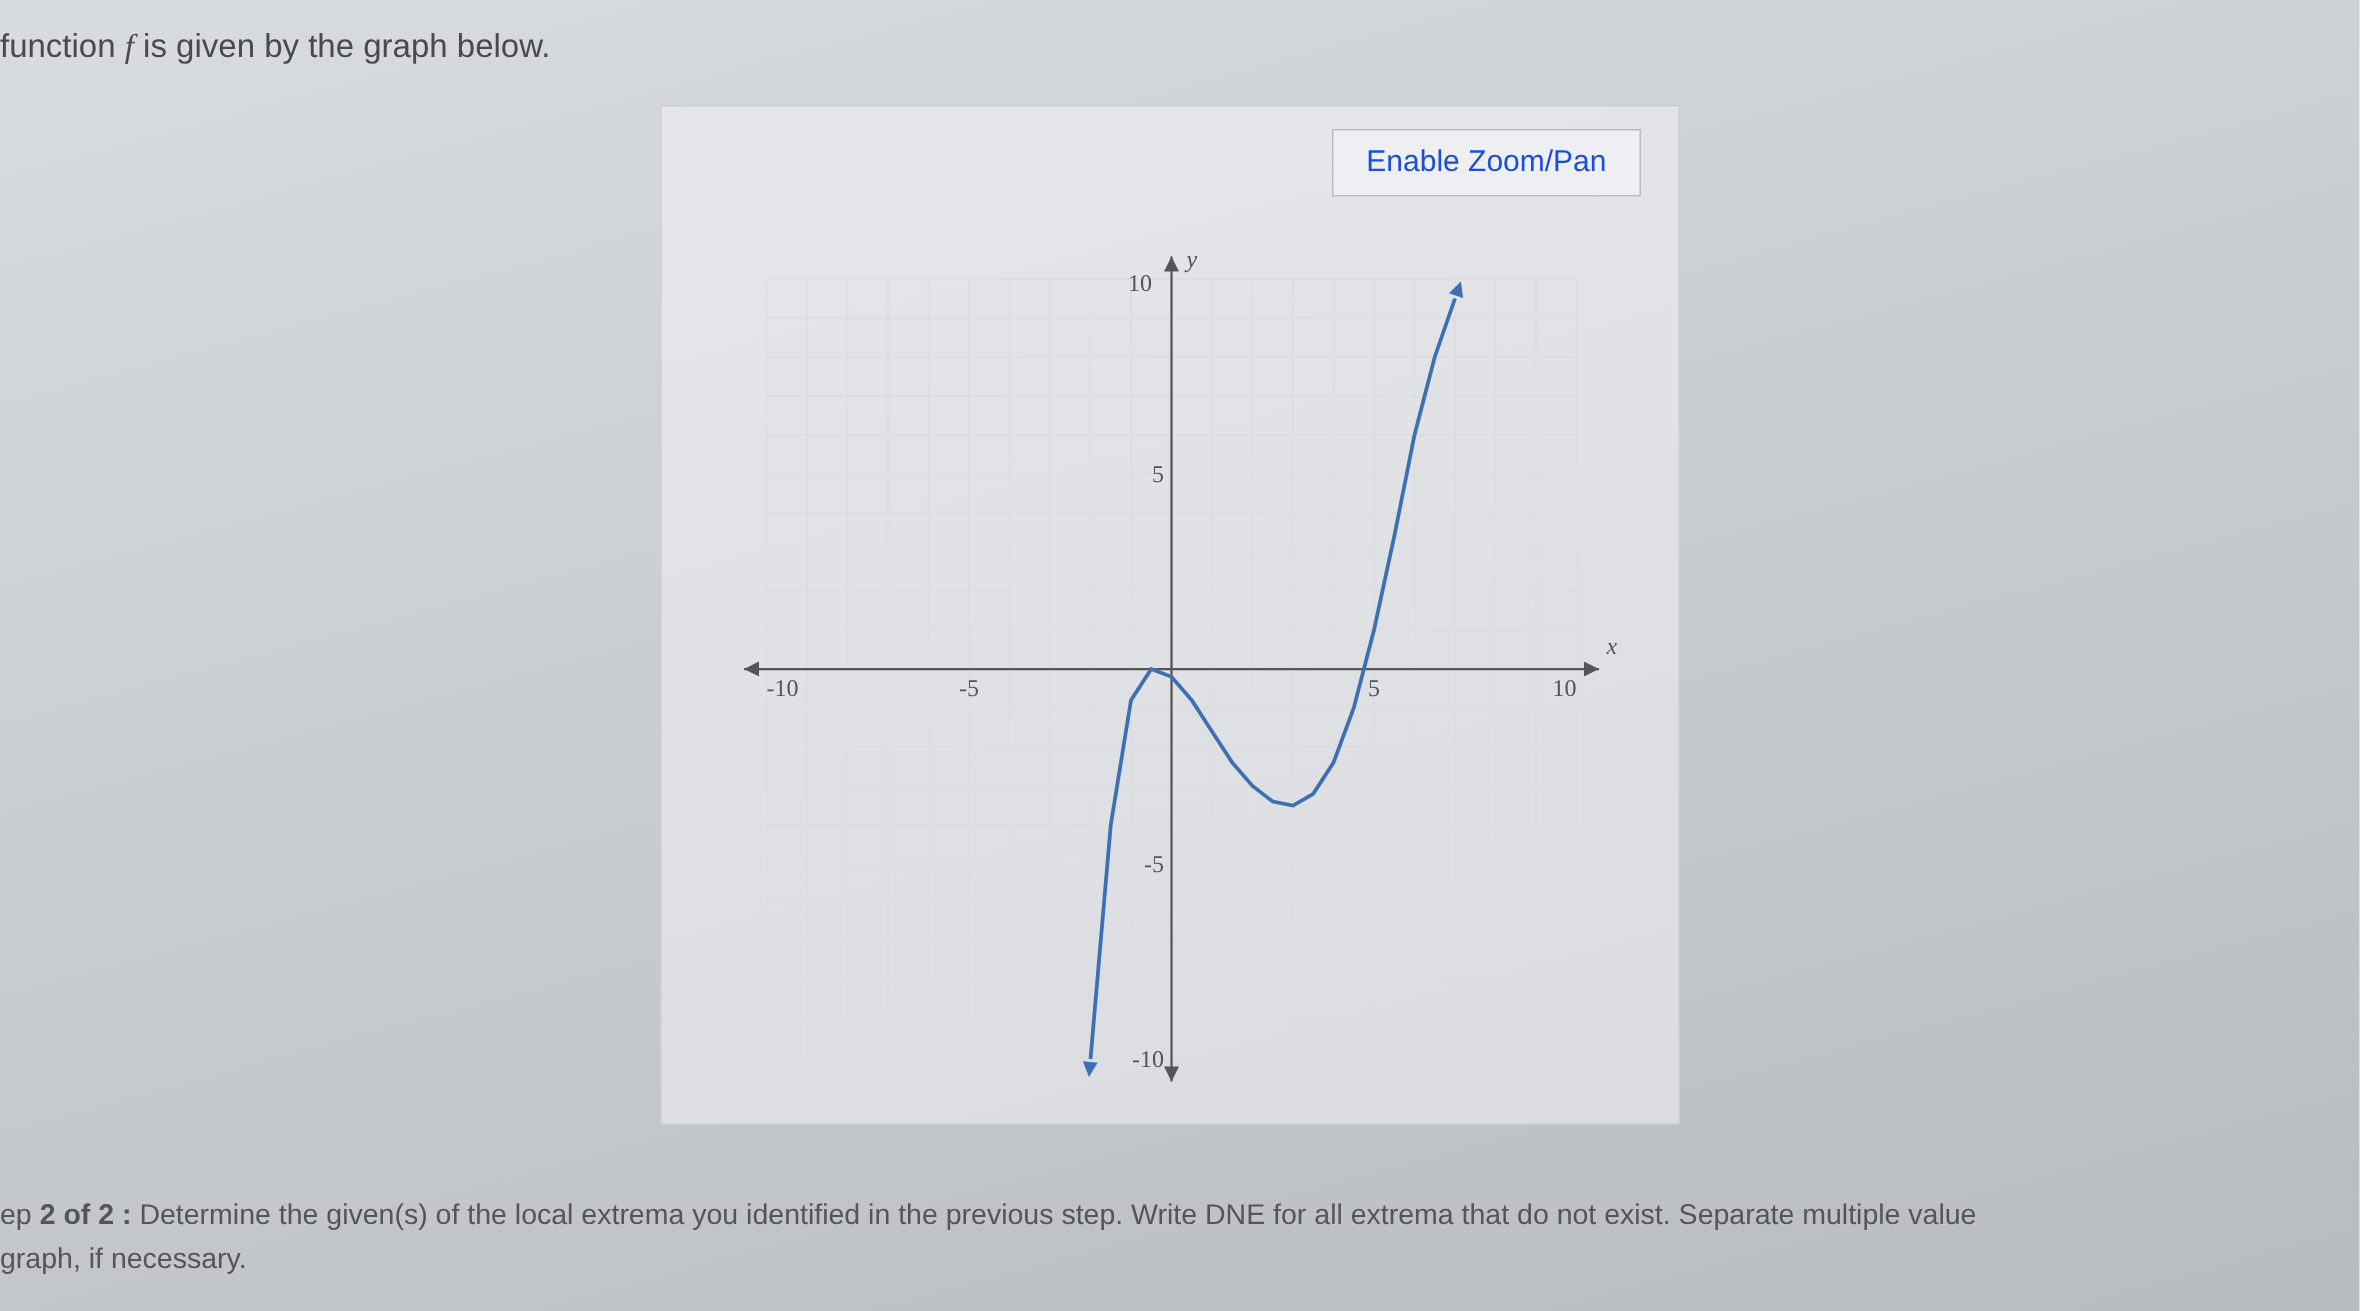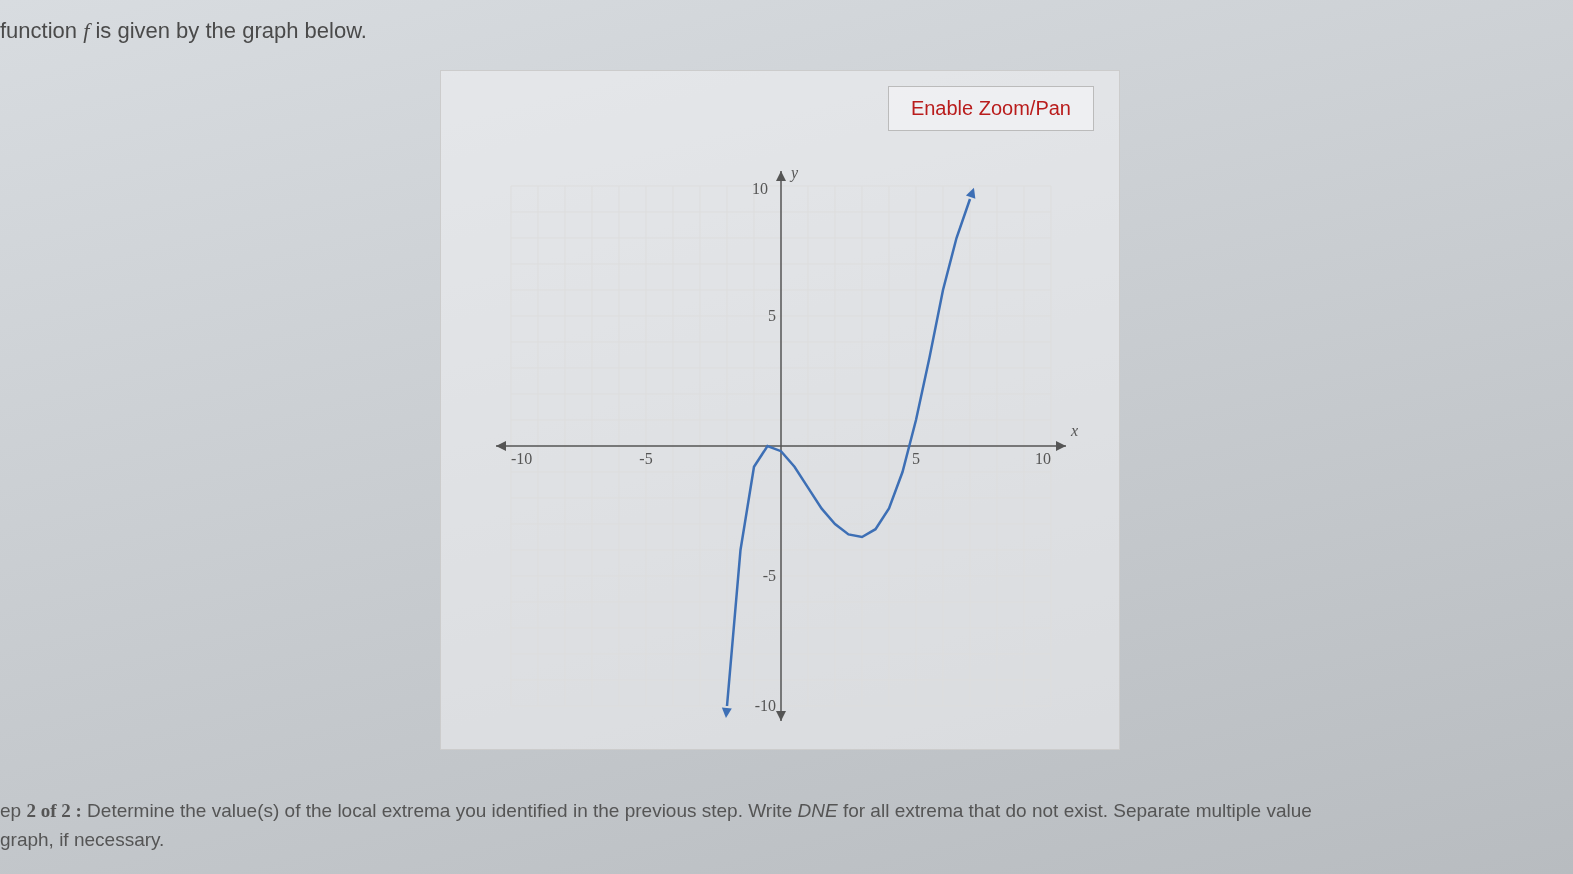--- a/index.html
+++ b/index.html
@@ -37,45 +37,43 @@
       border: 1px solid #ccc;
     }
     .zoom-pan-btn {
       position: absolute;
       top: 15px;
       right: 25px;
       padding: 10px 22px;
       background: rgba(240, 240, 243, 0.9);
       border: 1px solid #bbb;
       font-size: 20px;
-      color: #b91c1c;
+      color: #1d4ed8;
       cursor: pointer;
     }
     .chart-svg {
       position: absolute;
       top: 85px;
       left: 40px;
       width: 600px;
       height: 580px;
     }
     .step-text {
       position: absolute;
       bottom: 20px;
       left: 0px;
       font-size: 19px;
       color: #555;
       width: 1573px;
       line-height: 1.5;
     }
     .step-text .bold {
       font-weight: bold;
-      font-family: Liberation Serif, serif;
     }
     .step-text .italic {
-      font-style: italic;
     }
   </style>
 </head>
 <body>
 
 <div class="question-text">
   <span>function </span><span class="italic">f</span><span> is given by the graph below.</span>
 </div>
 
 <div class="chart-container">
@@ -156,14 +154,14 @@
       <path id="curve-path" fill="none" stroke="#3d6fb5" stroke-width="2.5" d="M246.0,550.0 L259.5,394.0 L273.0,310.8 L286.5,290.0 L300.0,295.2 L313.5,310.8 L327.0,331.6 L340.5,352.4 L354.0,368.0 L367.5,378.4 L381.0,381.0 L394.5,373.2 L408.0,352.4 L421.5,316.0 L435.0,264.0 L448.5,201.6 L462.0,134.0 L475.5,82.0 L489.0,43.0"></path>
 
       <polygon id="start-arrow" fill="#3d6fb5" points="244.9654052267358,561.9553173799416 240.84618529614696,551.5614717411302 250.80894977943163,552.4236340521836"></polygon>
 
       <polygon id="end-arrow" fill="#3d6fb5" points="492.925326766598,31.660167118716902 494.37915149496763,42.74558067253531 484.92929076056504,39.474475033703655"></polygon>
     </g>
   </svg>
 </div>
 
 <div class="step-text">
-  <span>ep </span><span class="bold">2 of 2 :</span><span>  Determine the value(s) of the local extrema you identified in the previous step. Write </span><span class="italic">DNE</span><span> for all extrema that do not exist. Separate multiple value</span><br><span>graph, if necessary.</span>
+  <span>ep </span><span class="bold">2 of 2 :</span><span>  Determine the given(s) of the local extrema you identified in the previous step. Write </span><span class="italic">DNE</span><span> for all extrema that do not exist. Separate multiple value</span><br><span>graph, if necessary.</span>
 </div>
 
 </body></html>

